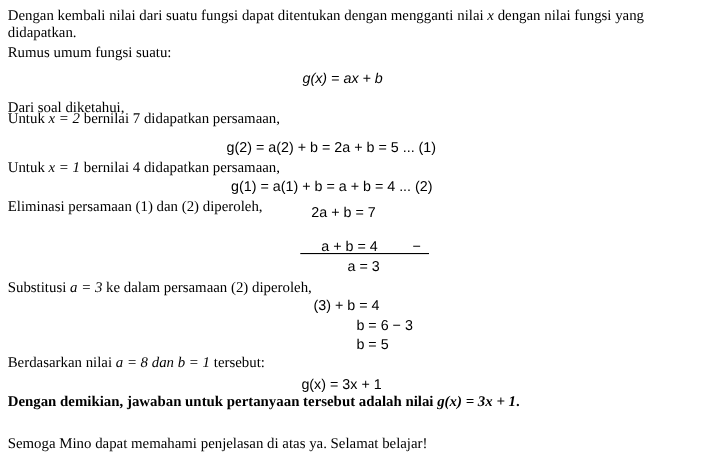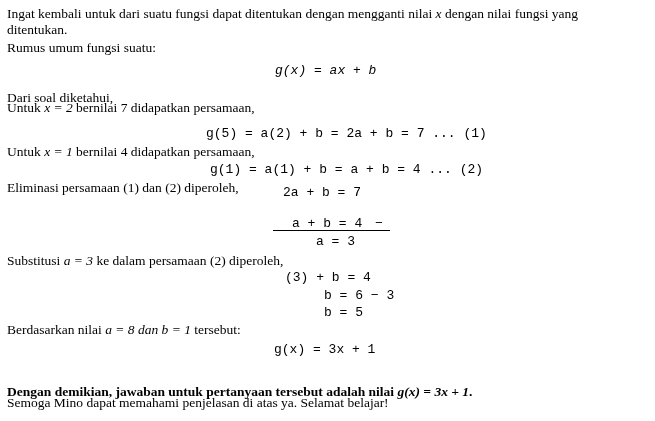--- a/index.html
+++ b/index.html
@@ -2,42 +2,42 @@
 <html><head>
 <meta charset="utf-8">
 <style>
   html, body { margin: 0; padding: 0; background: #ffffff; }
   body {
     width: 655px; height: 421px; position: relative; overflow: hidden;
     font-family: "Liberation Serif", "DejaVu Serif", serif;
     font-size: 13.5px; color: #000;
   }
   .line { position: absolute; left: 7px; white-space: nowrap; line-height: 16px; }
-  .math { position: absolute; white-space: nowrap; line-height: 16px; font-family: Liberation Mono, monospace; font-size: 13px; }
+  .math { position: absolute; white-space: nowrap; line-height: 16px; font-family: Liberation Sans, sans-serif; font-size: 13px; }
   .it { font-style: italic; }
   .bold { font-weight: bold; }
   .hr { position: absolute; height: 1px; background: #000; }
 </style>
 </head>
 <body>
 
 <div>
 
   <div class="line" style="top:6px">
-    <span>Ingat kembali untuk  dari suatu fungsi dapat ditentukan  dengan mengganti nilai </span><span class="it">x</span><span> dengan nilai  fungsi yang</span>
+    <span>Dengan kembali nilai  dari suatu fungsi dapat ditentukan  dengan mengganti nilai </span><span class="it">x</span><span> dengan nilai  fungsi yang</span>
   </div>
-  <div class="line" style="top:22px">ditentukan.</div>
+  <div class="line" style="top:22px">didapatkan.</div>
   <div class="line" style="top:40px">Rumus umum  fungsi suatu:</div>
   <div class="math it" style="top:63px; left:275px">g(x) = ax + b</div>
 
   <div class="line" style="top:90px">Dari soal diketahui,</div>
   <div class="line" style="top:100px">
     <span>Untuk </span><span class="it">x = 2</span><span> bernilai  7 didapatkan persamaan,</span>
   </div>
-  <div class="math" style="top:126px; left:206px">g(5) = a(2) + b = 2a + b = 7 ... (1)</div>
+  <div class="math" style="top:126px; left:206px">g(2) = a(2) + b = 2a + b = 5 ... (1)</div>
   <div class="line" style="top:144px">
     <span>Untuk </span><span class="it">x = 1</span><span> bernilai  4 didapatkan persamaan,</span>
   </div>
   <div class="math" style="top:162px; left:210px">g(1) = a(1) + b = a + b = 4 ... (2)</div>
 
   <div class="line" style="top:180px">Eliminasi  persamaan (1) dan (2) diperoleh,</div>
   <div class="math" style="top:185px; left:283px">2a + b = 7</div>
   <div class="math" style="top:216px; left:292px">a + b = 4</div>
   <div class="math" style="top:216px; left:375px">−</div>
   <div class="hr" style="top:230px; left:273px; width:117px"></div>
@@ -48,18 +48,18 @@
   </div>
   <div class="math" style="top:270px; left:285px">(3) + b = 4</div>
   <div class="math" style="top:288px; left:324px">b = 6 − 3</div>
   <div class="math" style="top:305px; left:324px">b = 5</div>
 
   <div class="line" style="top:322px">
     <span>Berdasarkan nilai  </span><span class="it">a = 8 dan b = 1</span><span> tersebut:</span>
   </div>
   <div class="math" style="top:342px; left:274px">g(x) = 3x + 1</div>
 
-  <div class="line bold" style="top:384px">
+  <div class="line bold" style="top:357px">
     <span>Dengan demikian, jawaban  untuk pertanyaan  tersebut adalah nilai </span><span class="it">g(x) = 3x + 1</span><span>.</span>
   </div>
   <div class="line" style="top:395px">Semoga Mino  dapat memahami  penjelasan  di atas ya. Selamat  belajar!</div>
 
 </div>
 
 </body></html>

